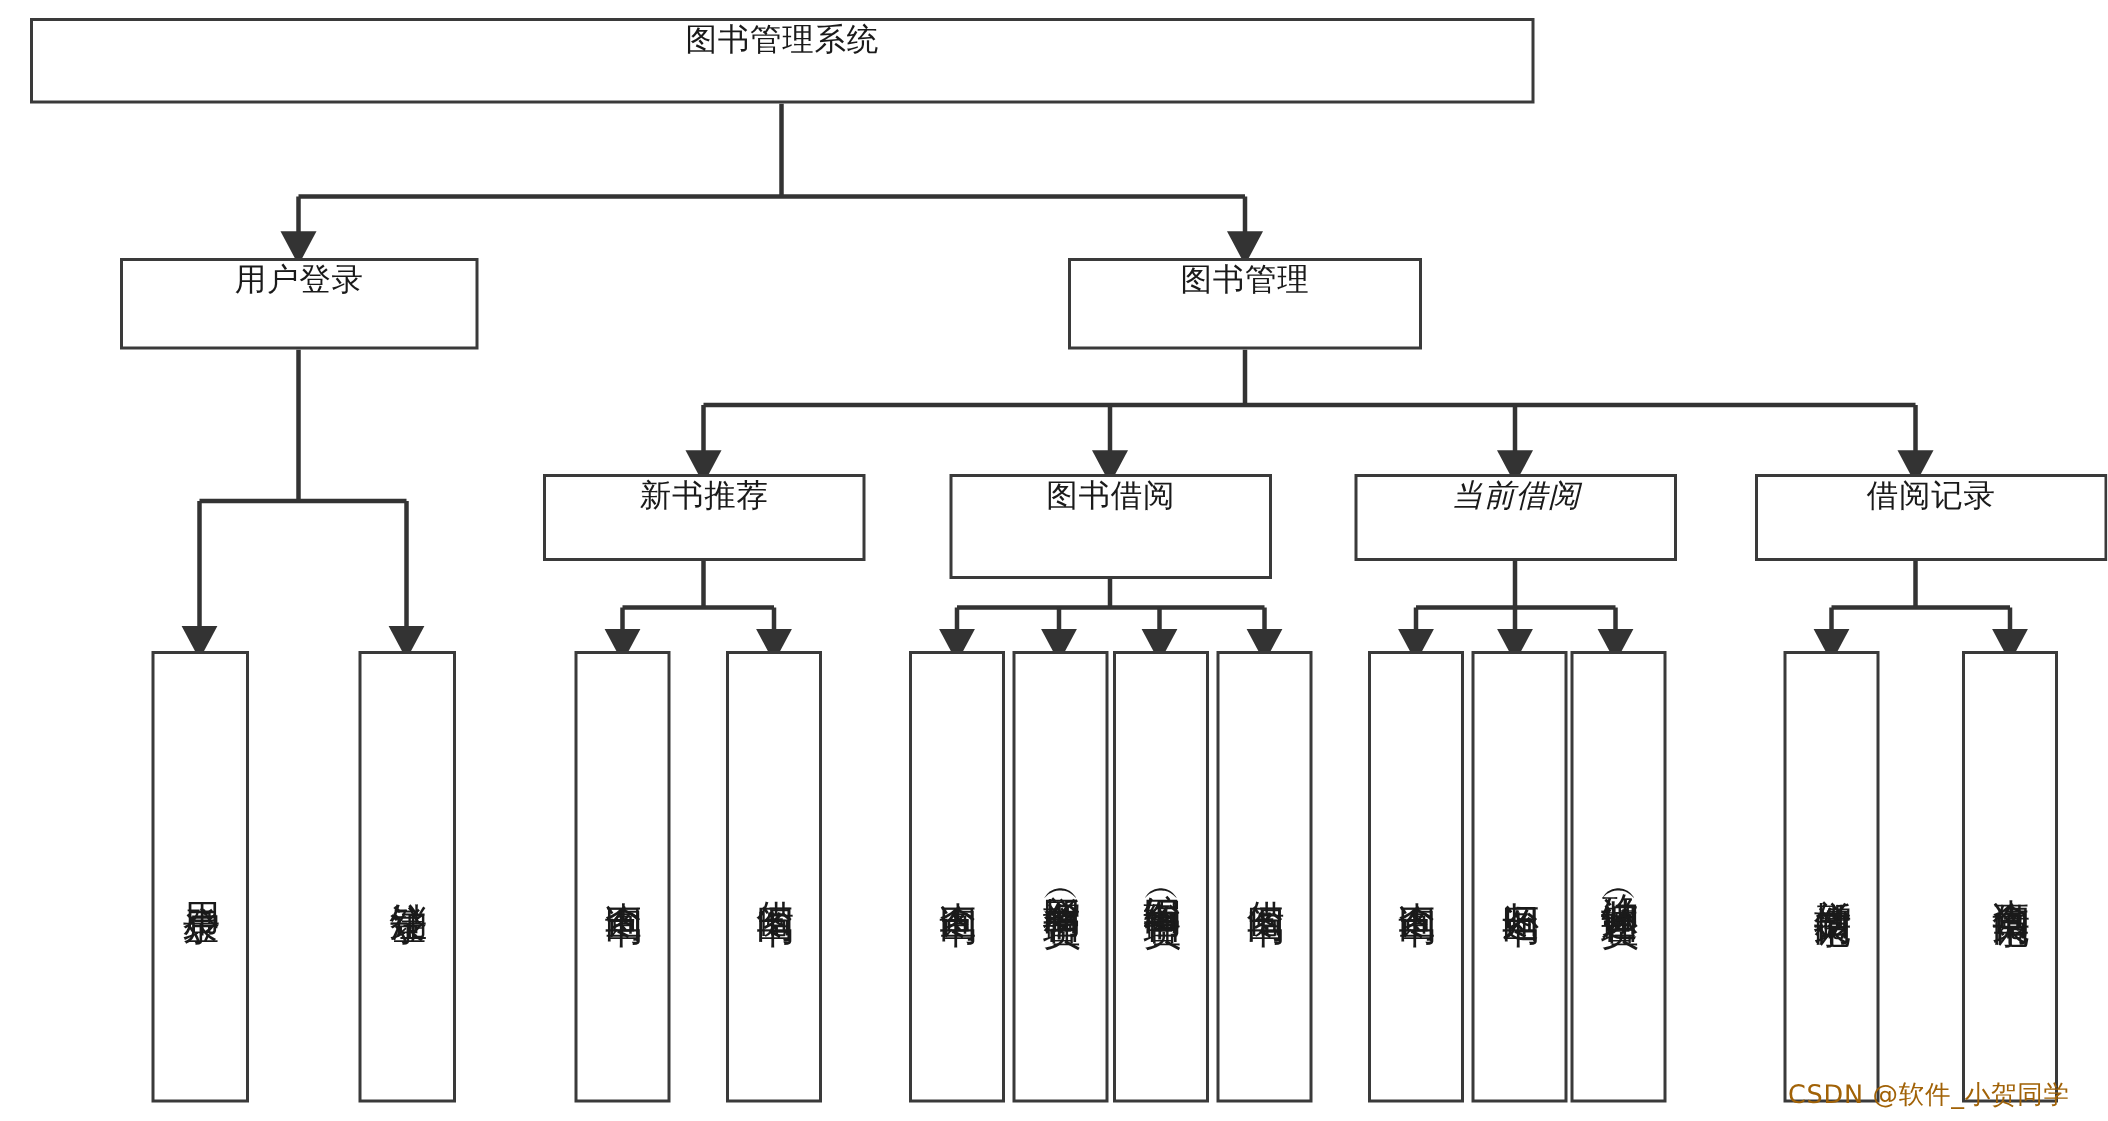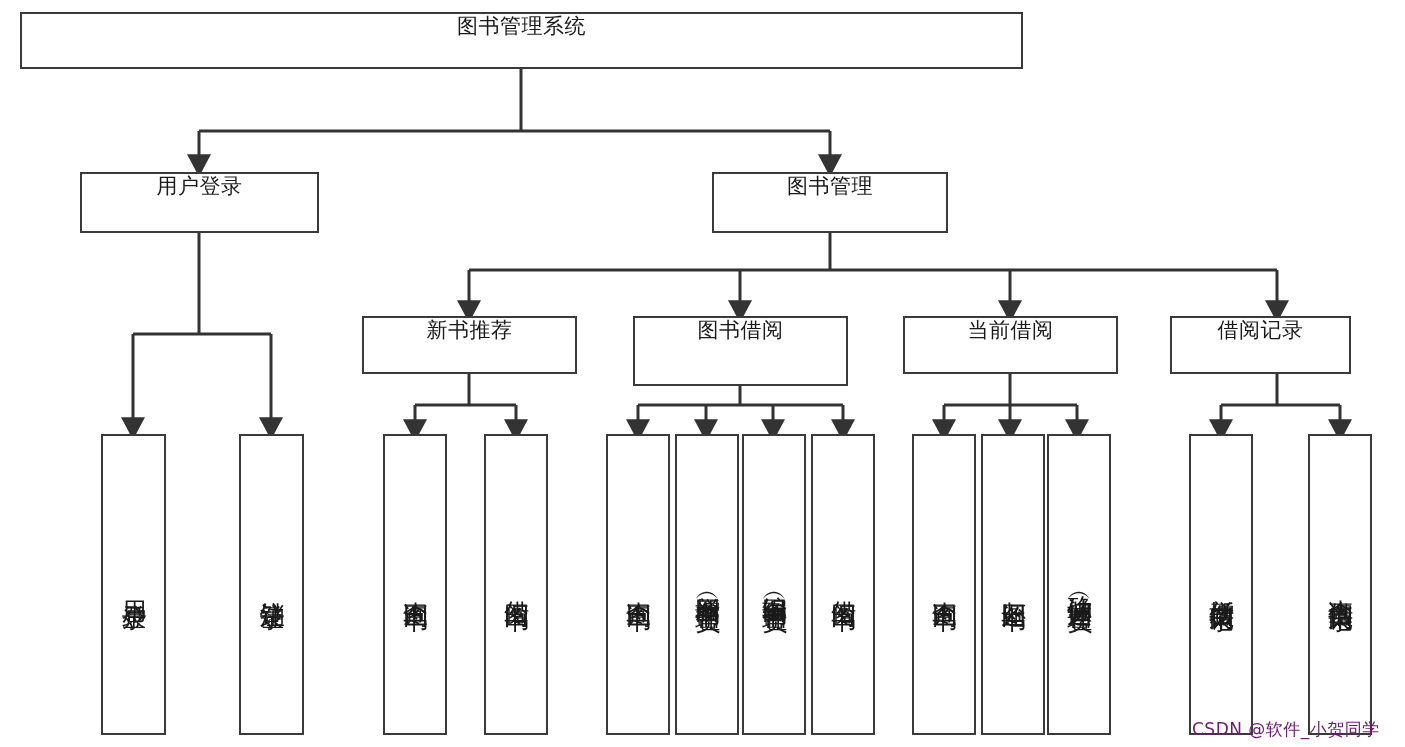--- a/index.html
+++ b/index.html
@@ -42,21 +42,21 @@
   .node.vert .label {
     writing-mode: vertical-rl;
     text-orientation: upright;
     font-size: 25px;
     line-height: 1.06;
     letter-spacing: 2px;
     white-space: nowrap;
   }
   .watermark {
     position: absolute;
-    color: #701a75;
+    color: #a16207;
     font-size: 17px;
     white-space: nowrap;
     letter-spacing: 0.5px;
   }
   svg.links {
     position: absolute;
     left: 0;
     top: 0;
     width: 1405px;
     height: 747px;
@@ -128,24 +128,24 @@
   <div class="node horiz" style="left:362px; top:316px; width:215px; height:58px;">
     <span class="label">新书推荐</span>
   </div>
 
   <div class="node horiz" style="left:712px; top:172px; width:236px; height:61px;">
     <span class="label">图书管理</span>
   </div>
   <div class="node horiz" style="left:633px; top:316px; width:215px; height:70px;">
     <span class="label">图书借阅</span>
   </div>
-  <div class="node horiz" style="left:903px; top:316px; width:215px; height:58px;">
+  <div class="node horiz" style="left:903px; top:316px; width:215px; height:58px;font-style:italic;">
     <span class="label">当前借阅</span>
   </div>
-  <div class="node horiz" style="left:1170px; top:316px; width:181px; height:58px;">
+  <div class="node horiz" style="left:1170px; top:316px; width:235px; height:58px;">
     <span class="label">借阅记录</span>
   </div>
 
   <div class="node vert" style="left:101px; top:434px; width:65px; height:301px;">
     <span class="label">用户登录</span>
   </div>
   <div class="node vert" style="left:239px; top:434px; width:65px; height:301px;">
     <span class="label">注销登录</span>
   </div>
 

